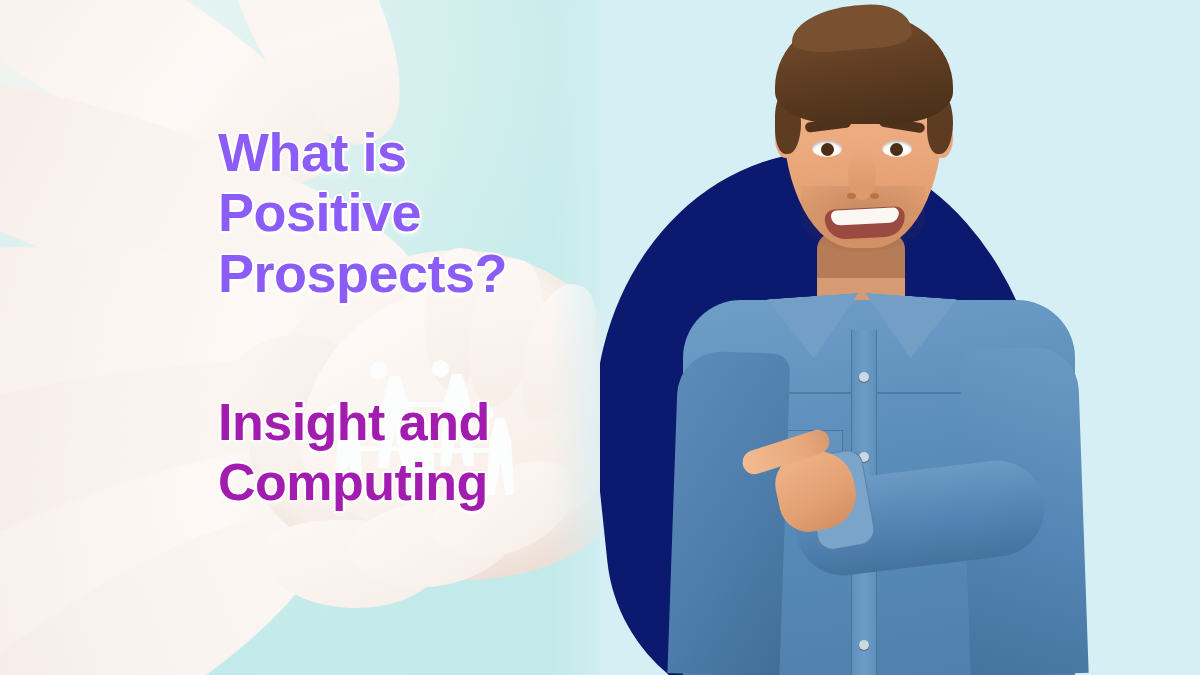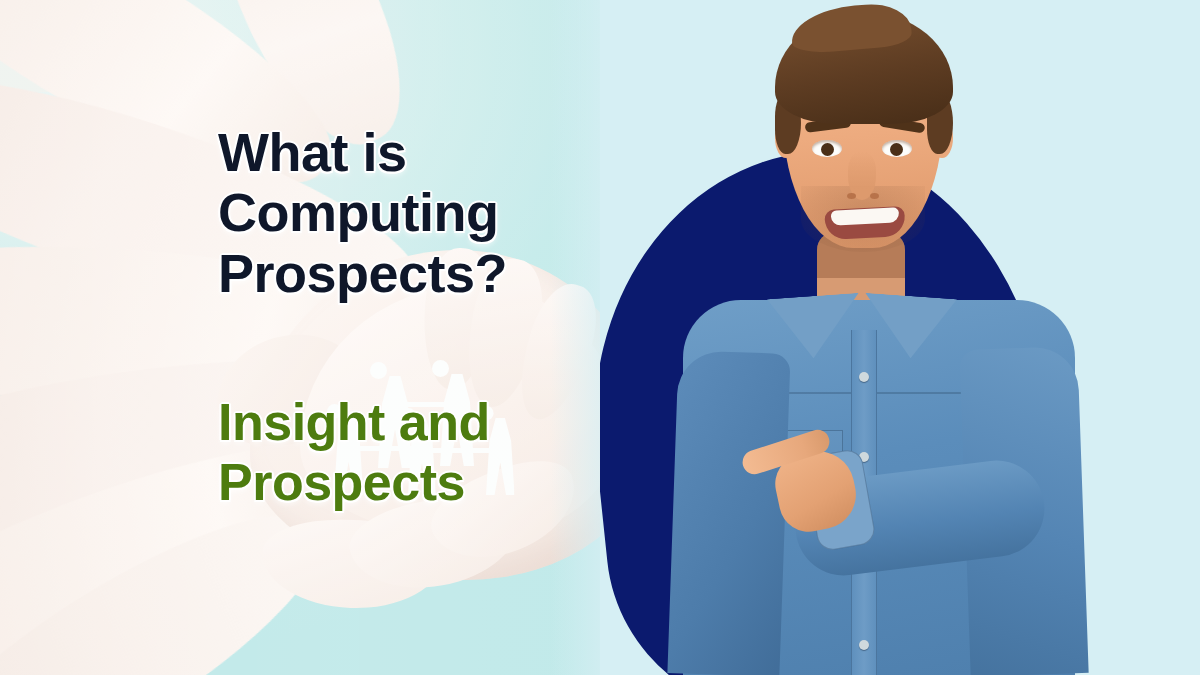--- a/index.html
+++ b/index.html
@@ -306,31 +306,31 @@
     background:linear-gradient(90deg,#f3bb92 0%,#e7a87c 70%,#d99a6c 100%);
     border-radius:14px;
     transform:rotate(-18deg);
   }
 
   
   .headline{
     position:absolute; left:218px; top:122px; width:390px;
     font-size:54px; line-height:1.12;
     font-weight:bold; letter-spacing:-0.5px;
-    color:#0f172a;
+    color:#8b5cf6;
     text-shadow:
       2px 0 0 #fff, -2px 0 0 #fff, 0 2px 0 #fff, 0 -2px 0 #fff,
       1.5px 1.5px 0 #fff, -1.5px 1.5px 0 #fff, 1.5px -1.5px 0 #fff, -1.5px -1.5px 0 #fff,
       0 3px 6px rgba(255,255,255,.85);
   }
   .subhead{
     position:absolute; left:218px; top:392px; width:390px;
     font-size:52px; line-height:1.16;
     font-weight:bold; letter-spacing:-0.5px;
-    color:#4d7c0f;
+    color:#a21caf;
     text-shadow:
       2px 0 0 #fff, -2px 0 0 #fff, 0 2px 0 #fff, 0 -2px 0 #fff,
       1.5px 1.5px 0 #fff, -1.5px 1.5px 0 #fff, 1.5px -1.5px 0 #fff, -1.5px -1.5px 0 #fff,
       0 3px 6px rgba(255,255,255,.85);
   }
   .line{ display:block; white-space:nowrap; }
 </style>
 </head>
 <body>
 
@@ -430,22 +430,22 @@
     <div class="mouth"></div>
     <div class="teeth"></div>
     <div class="hair-side l"></div>
     <div class="hair-side r"></div>
     <div class="hair"></div>
     <div class="hair-tuft"></div>
   </div>
 
   <div class="headline">
     <span class="line">What is</span>
-    <span class="line">Computing</span>
+    <span class="line">Positive</span>
     <span class="line">Prospects?</span>
   </div>
 
   <div class="subhead">
     <span class="line">Insight and</span>
-    <span class="line">Prospects</span>
+    <span class="line">Computing</span>
   </div>
 
 </div>
 
 </body></html>

